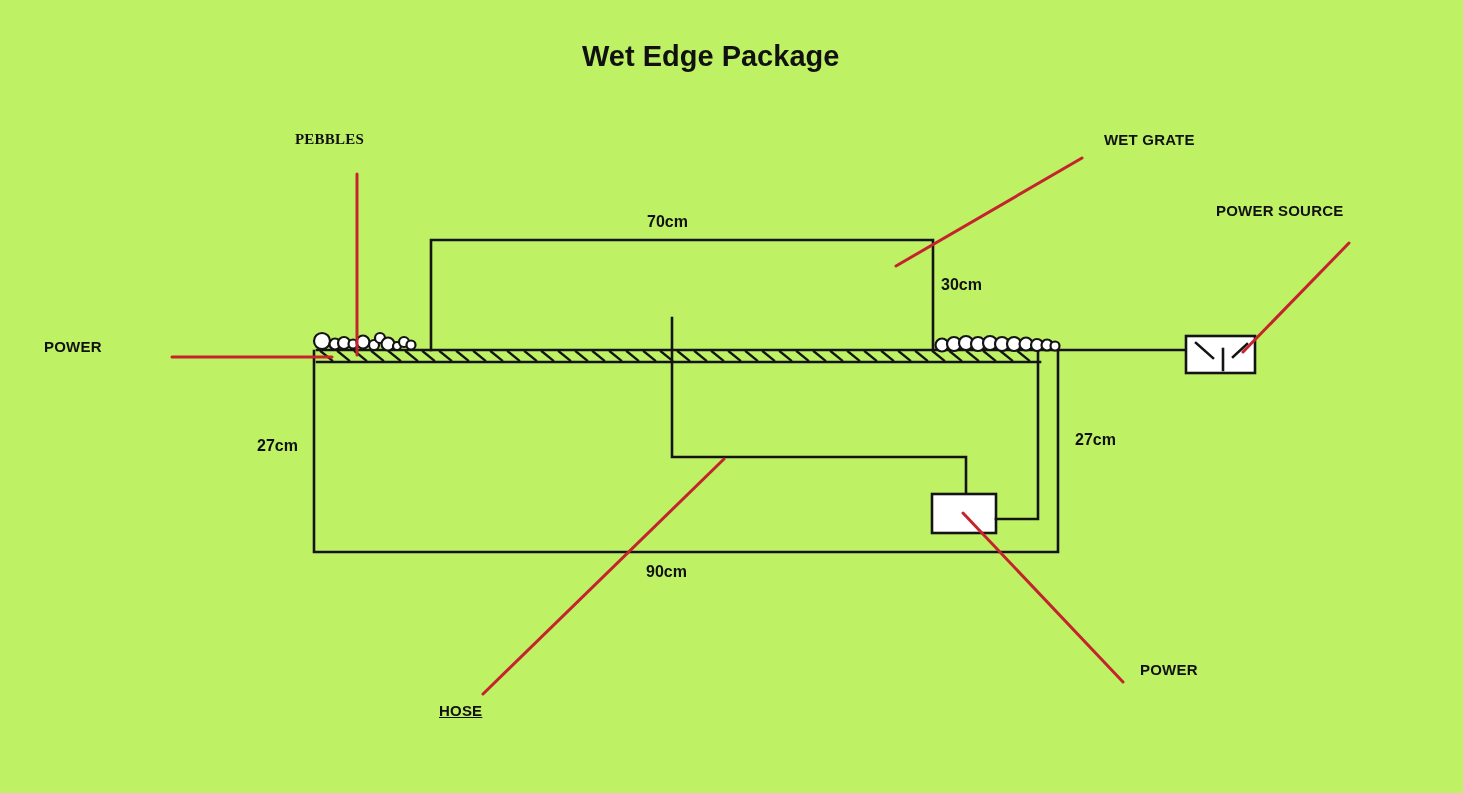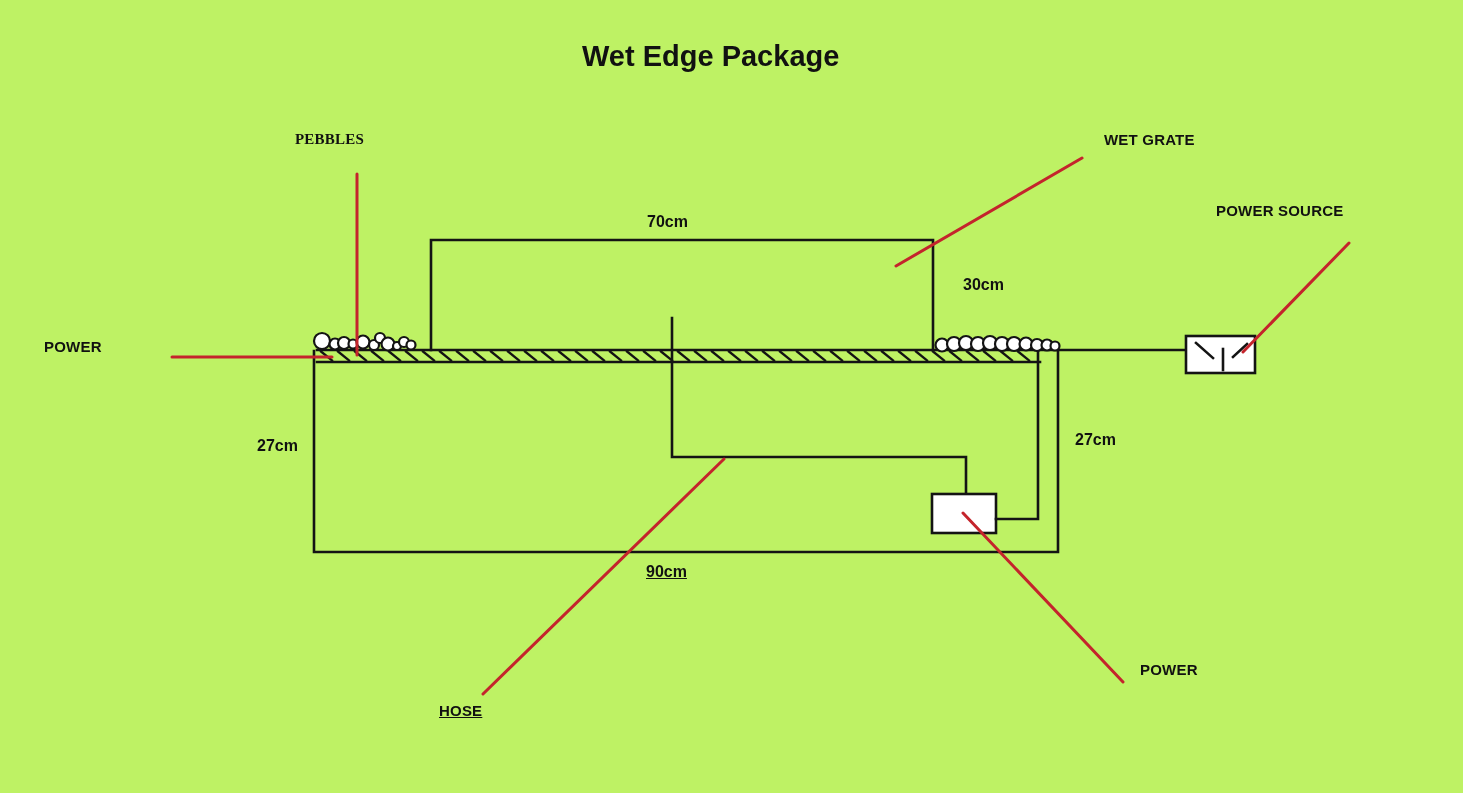--- a/index.html
+++ b/index.html
@@ -161,17 +161,17 @@
   <div class="title">Wet Edge Package</div>
 
   <div class="lbl" style="left:295px; top:131px;font-family:Liberation Serif, serif;">PEBBLES</div>
   <div class="lbl" style="left:1104px; top:131px;">WET GRATE</div>
   <div class="lbl" style="left:1216px; top:202px;">POWER SOURCE</div>
   <div class="lbl" style="left:44px; top:338px;">POWER</div>
   <div class="lbl" style="left:439px; top:702px;text-decoration:underline;">HOSE</div>
   <div class="lbl" style="left:1140px; top:661px;">POWER</div>
 
   <div class="dim" style="left:647px; top:213px;text-align:right;">70cm</div>
-  <div class="dim" style="left:963px; top:276px;">30cm</div>
+  <div class="dim" style="left:941px; top:276px;">30cm</div>
   <div class="dim" style="left:257px; top:437px;">27cm</div>
   <div class="dim" style="left:1075px; top:431px;">27cm</div>
-  <div class="dim" style="left:646px; top:563px;text-decoration:underline;">90cm</div>
+  <div class="dim" style="left:646px; top:563px;">90cm</div>
 </div>
 
 </body></html>

